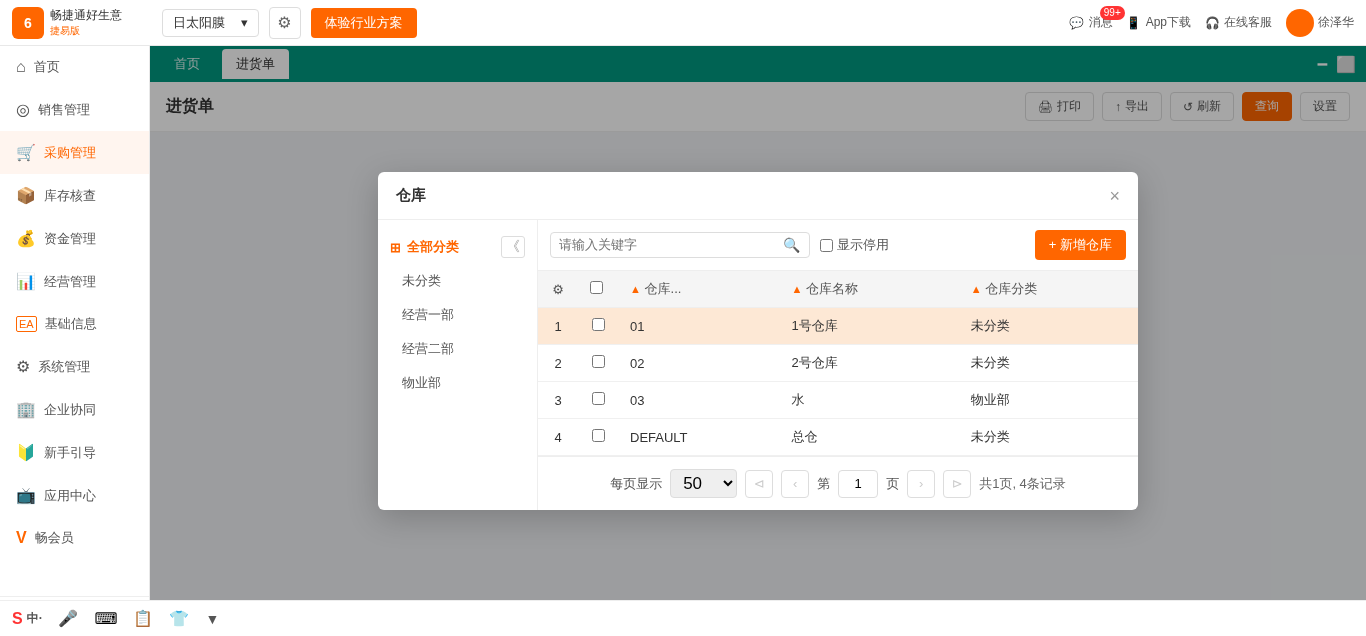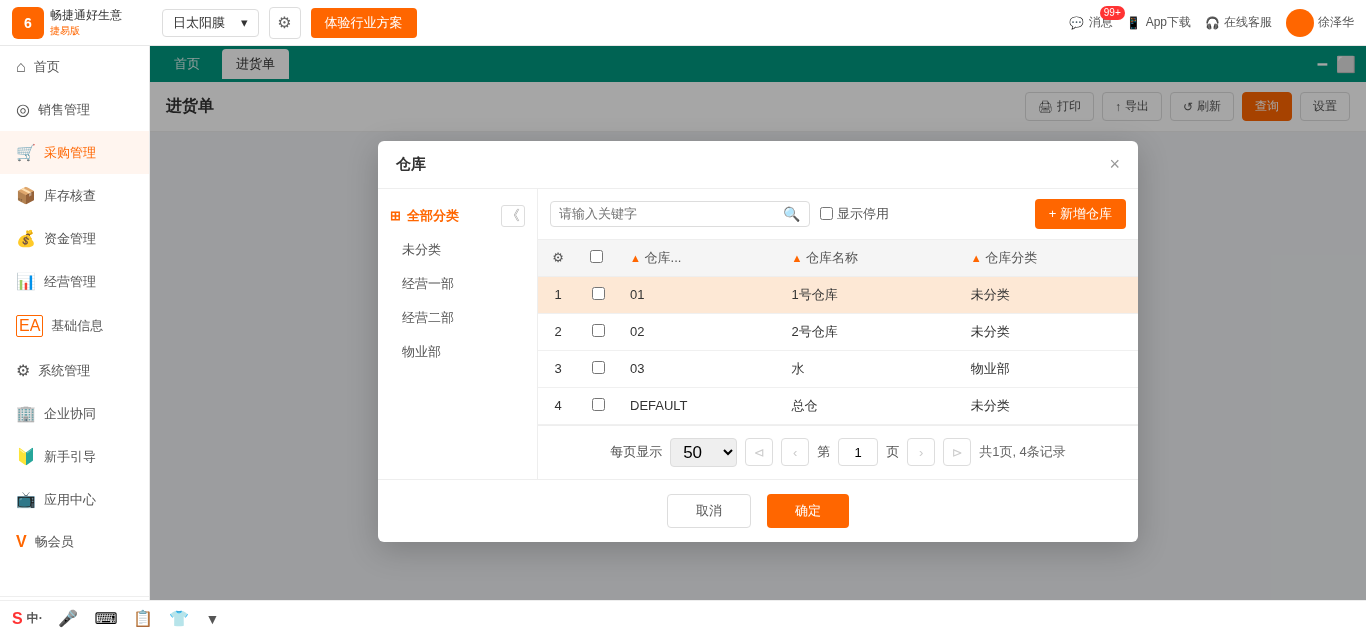--- a/index.html
+++ b/index.html
@@ -417,21 +417,21 @@
     </div>
     <div class="nav-item">
       <span class="nav-icon">💰</span>
       <span>资金管理</span>
     </div>
     <div class="nav-item">
       <span class="nav-icon">📊</span>
       <span>经营管理</span>
     </div>
     <div class="nav-item">
-      <span class="nav-icon" style="font-style:normal;font-size:16px;border:1px solid #f60;padding:1px 2px;border-radius:2px;color:#f60;">EA</span>
+      <span class="nav-icon" style="font-style:normal;font-size:11px;border:1px solid #f60;padding:1px 2px;border-radius:2px;color:#f60;">EA</span>
       <span>基础信息</span>
     </div>
     <div class="nav-item">
       <span class="nav-icon">⚙</span>
       <span>系统管理</span>
     </div>
     <div class="nav-item">
       <span class="nav-icon">🏢</span>
       <span>企业协同</span>
     </div>
@@ -613,24 +613,20 @@
               <input class="page-input" type="text" value="1" style="">
               <span>页</span>
               <button class="page-btn" disabled="">›</button>
               <button class="page-btn" disabled="">⊳</button>
               <span class="page-total">共1页, 4条记录</span>
             </div>
 
           </div>
         </div>
 
-        <div class="modal-footer">
-          <button class="btn-cancel">取消</button>
-          <button class="btn-confirm">确定</button>
-        </div>
 
       </div>
     </div>
 
   </div>
 
 </div>
 
 <div class="bottom-bar">
   <div class="bottom-logo">

